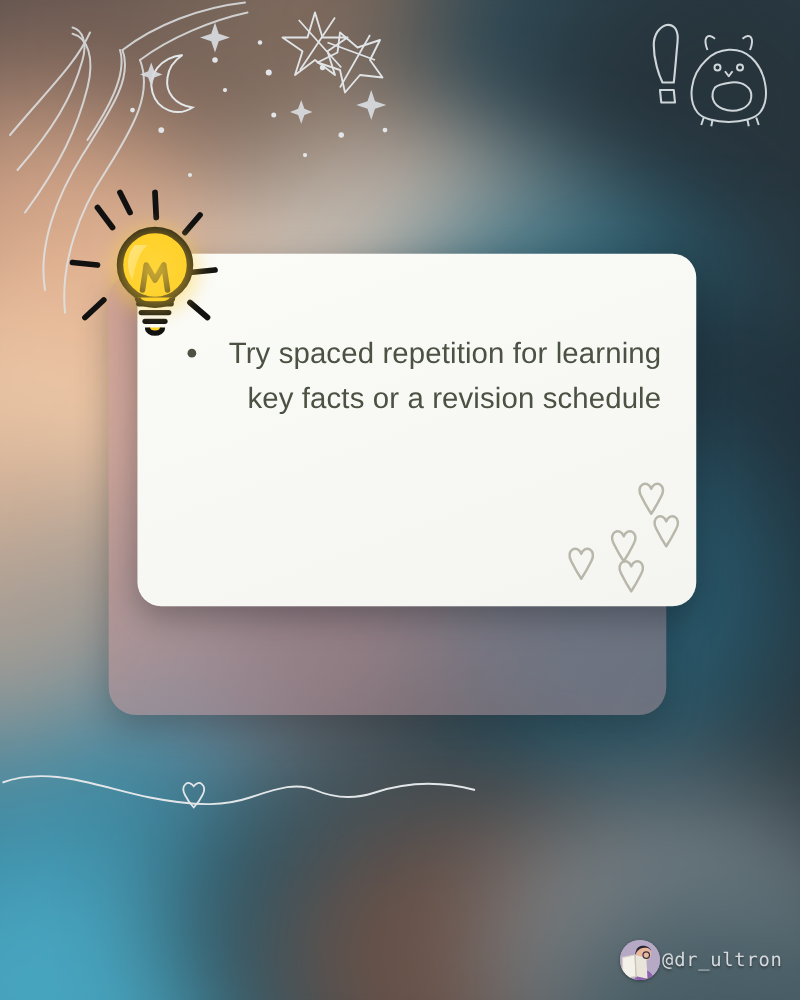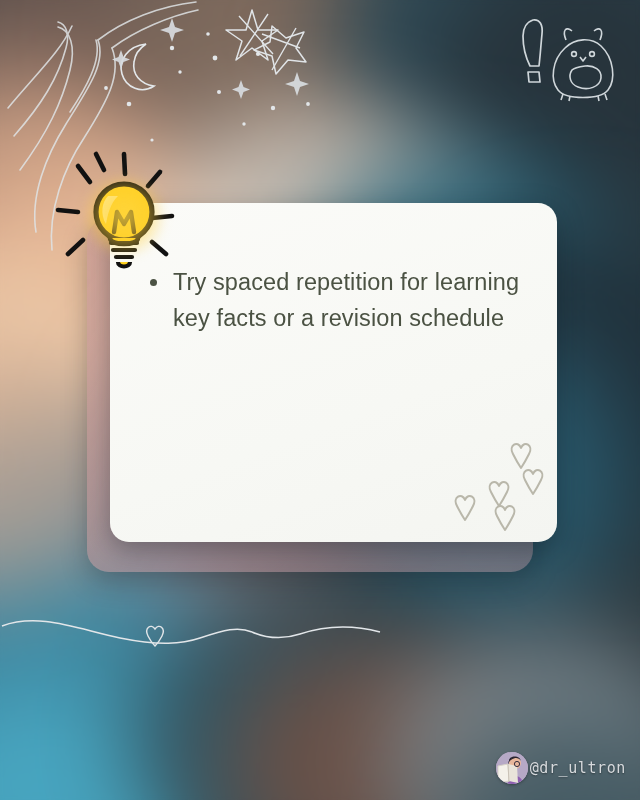--- a/index.html
+++ b/index.html
@@ -19,25 +19,26 @@
   .doodles{position:absolute;inset:0;pointer-events:none;}
 
   
   .card-shadow{
     position:absolute;left:87px;top:218px;width:446px;height:354px;
     border-radius:22px;
     background:linear-gradient(120deg,rgba(196,150,150,.62),rgba(186,146,152,.55) 45%,rgba(171,141,150,.50));
     box-shadow:0 10px 26px rgba(20,25,30,.28);
   }
   .card{
-    position:absolute;left:110px;top:203px;width:447px;height:339px;
+    position:absolute;left:110px;top:203px;width:447px;height:282px;
     border-radius:19px;
     background:linear-gradient(160deg,#fbfbf8,#f7f8f4 60%,#f4f5f1);
     box-shadow:0 8px 26px rgba(15,20,26,.34);
     overflow:hidden;
+    text-align:right;
   }
   .card-body{padding:62px 28px 0 32px;}
   ul.points{list-style:none;margin:0;padding:0;}
   ul.points li{
     position:relative;
     color:#4b5243;
     font-size:23.5px;
     line-height:1.52;
     letter-spacing:.1px;
     padding-left:31px;

